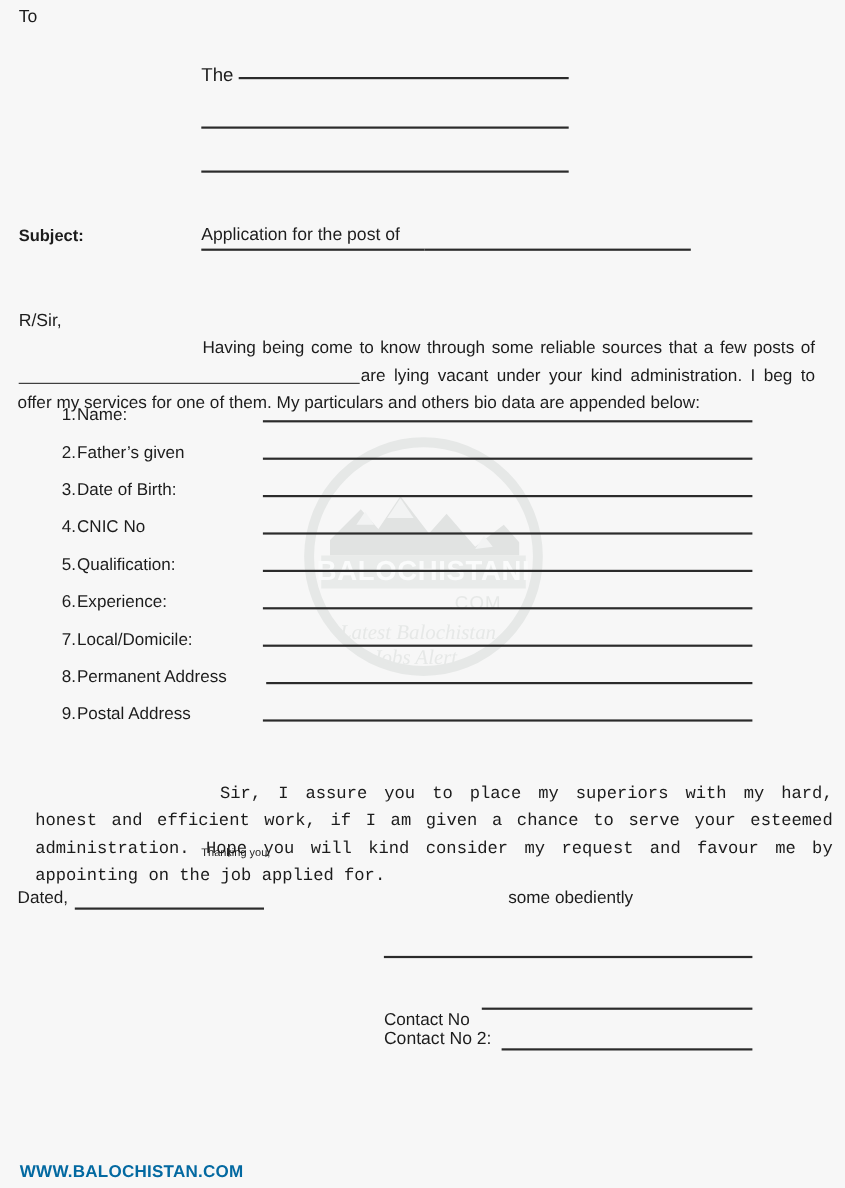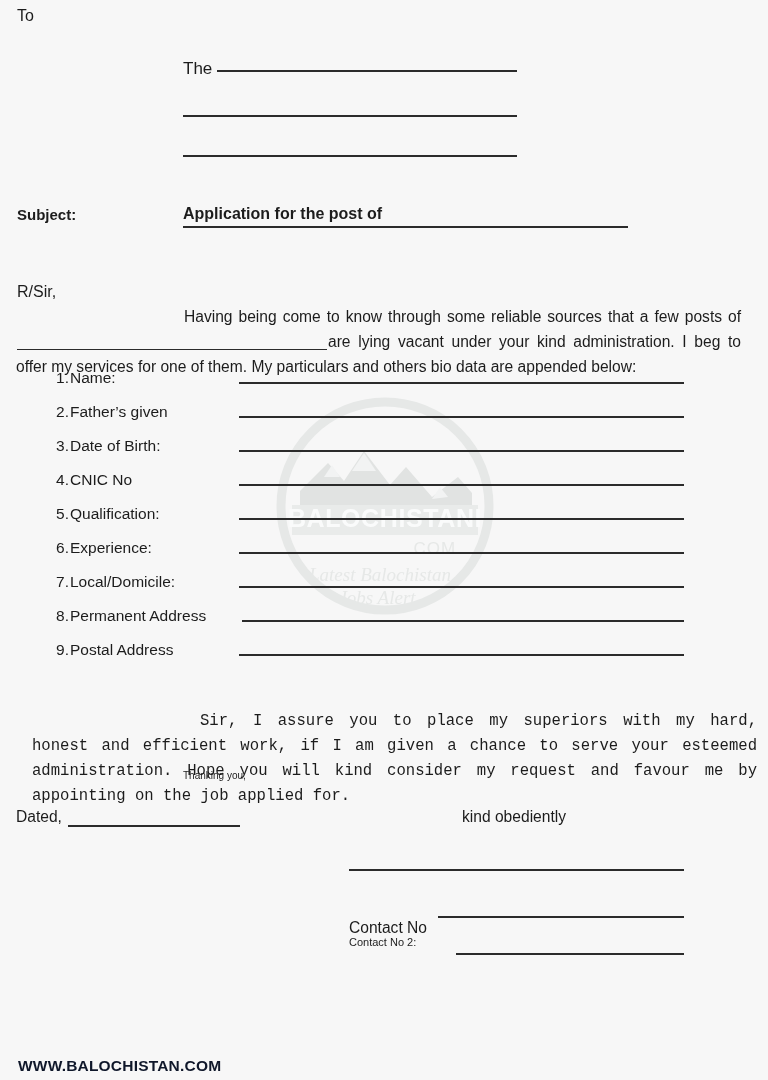--- a/index.html
+++ b/index.html
@@ -48,21 +48,21 @@
     height: 0;
     border-top: 2px solid #2b2b2b;
   }
 
   
   #to-label      { left: 17px;  top: 8px;   font-size: 16px; }
   #the-label     { left: 183px; top: 48px;  font-size: 17px; margin-top: 12px; }
 
   
   #subject-label { left: 17px;  top: 207px; font-size: 15px; font-weight: bold; }
-  #subject-value { left: 183px; top: 206px; font-size: 16px; font-weight: bold; }
+  #subject-value { left: 183px; top: 206px; font-size: 16px; font-weight: normal; }
   #salutation    { left: 17px;  top: 244px; font-size: 16px; margin-top: 40px; }
 
   
   .para {
     position: absolute;
     z-index: 2;
     font-size: 15.6px;
     line-height: 25px;
     text-align: justify;
     text-justify: inter-word;
@@ -104,21 +104,21 @@
     top: 685px;
     width: 725px;
     text-indent: 168px;
     font-family: Liberation Mono, monospace;
   }
 
   #thanking     { left: 183px; top: 771px; font-size: 10px; }
   #dated-label  { left: 16px;  top: 809px; font-size: 15.6px; }
   #yours        { left: 462px; top: 809px; font-size: 15.6px; }
   #contact1     { left: 349px; top: 920px; font-size: 15.6px; }
-  #contact2     { left: 349px; top: 937px; font-size: 11px; }
+  #contact2     { left: 349px; top: 937px; font-size: 16px; }
 
   
   #site-url {
     position: absolute;
     left: 18px;
     top: 1057px;
     font-size: 15.5px;
     font-weight: bold;
     letter-spacing: 0.2px;
     z-index: 3;
@@ -201,25 +201,25 @@
   <div class="list-item" style="left:70px; top:642px;">Postal Address</div>
   <div class="rule" style="left:239px; top:654px; width:445px;"></div>
 
   <div class="para" id="para-closing">Sir, I assure you to place my superiors with my hard, honest and efficient work, if I am given a chance to serve your esteemed administration. Hope you will kind consider my request and favour me by appointing on the job applied for.</div>
 
   <div class="txt" id="thanking">Thanking you,</div>
 
   <div class="txt" id="dated-label">Dated,</div>
   <div class="rule" style="left:68px; top:825px; width:172px;"></div>
 
-  <div class="txt" id="yours">kind obediently</div>
+  <div class="txt" id="yours">some obediently</div>
 
   <div class="rule" style="left:349px; top:869px; width:335px;"></div>
 
   <div class="txt" id="contact1">Contact No</div>
   <div class="rule" style="left:438px; top:916px; width:246px;"></div>
 
   <div class="txt" id="contact2">Contact No 2:</div>
   <div class="rule" style="left:456px; top:953px; width:228px;"></div>
 
-  <div id="site-url" style="color:#0f172a;">WWW.BALOCHISTAN.COM</div>
+  <div id="site-url" style="color:#0369a1;">WWW.BALOCHISTAN.COM</div>
 
 </div>
 
 </body></html>

